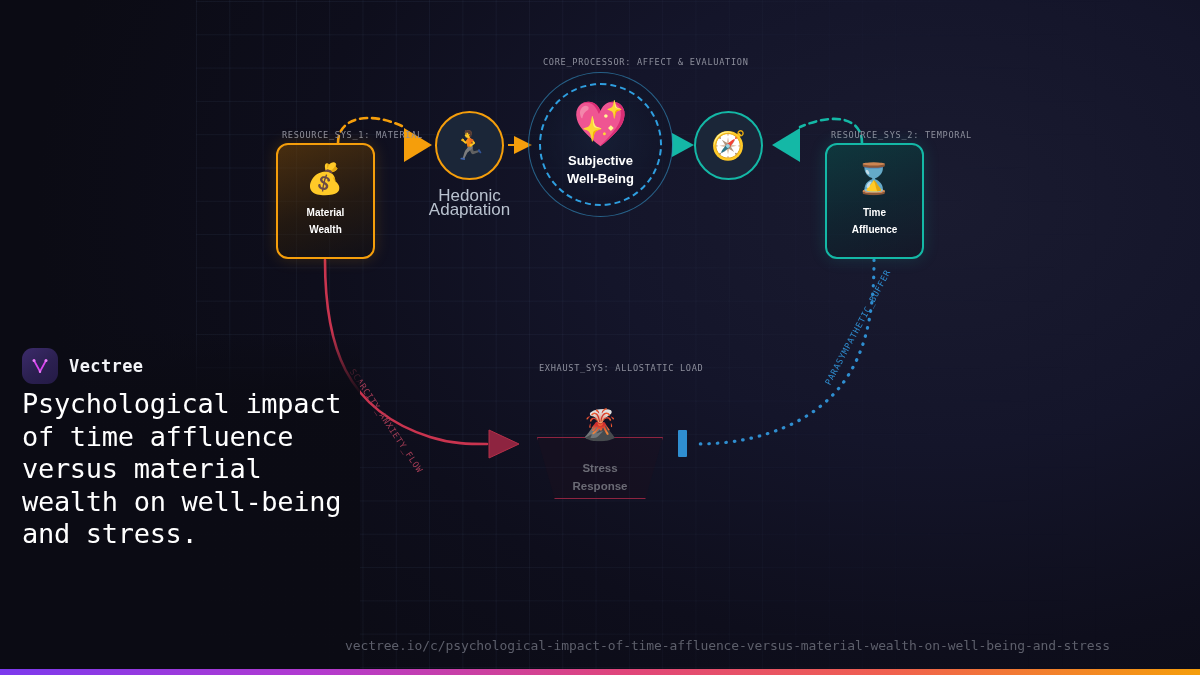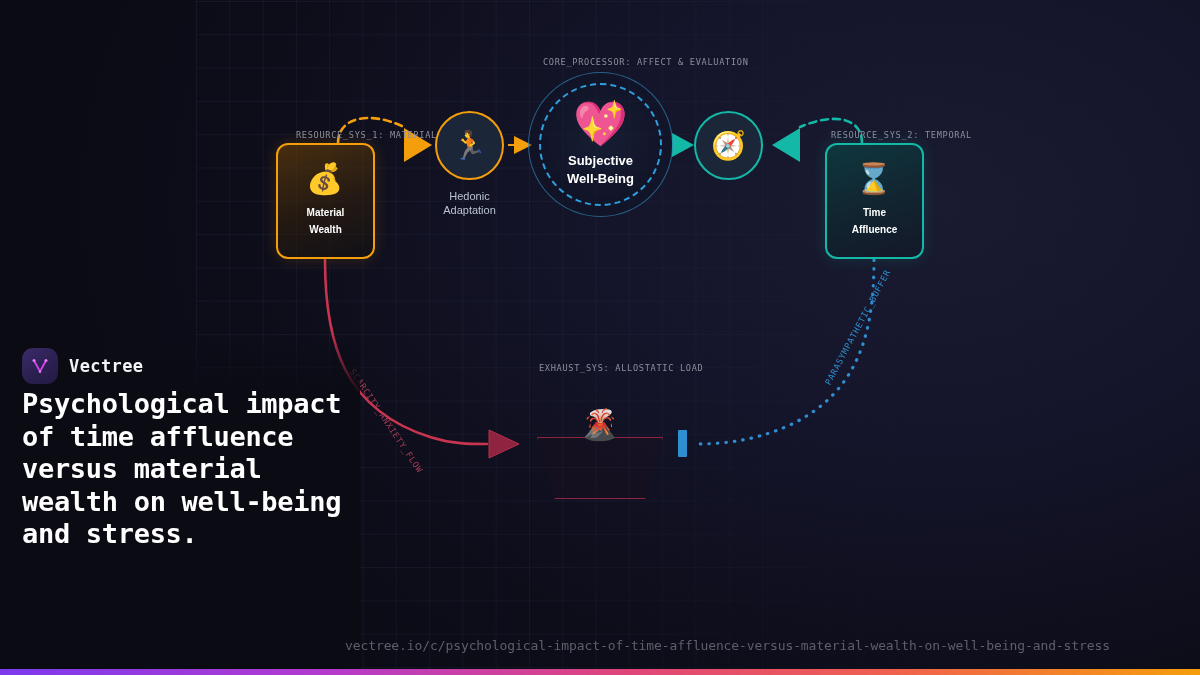--- a/index.html
+++ b/index.html
@@ -105,21 +105,21 @@
   }
 
   .circ-caption {
     position: absolute;
     width: 150px;
     left: 50%;
     transform: translateX(-50%);
     top: 76px;
     text-align: center;
     font-family: "Liberation Sans", sans-serif;
-    font-size: 11px;
+    font-size: 17px;
     line-height: 14px;
     color: #b9c2cf;
   }
 
   
   #node-swb {
     left: 528px; top: 72px; width: 145px; height: 145px;
   }
   #swb-outer {
     position: absolute; inset: 0;
@@ -167,21 +167,21 @@
   }
 
   
   .edge-label {
     position: absolute;
     font-family: "DejaVu Sans Mono", "Liberation Mono", monospace;
     font-size: 8.6px;
     letter-spacing: 0.7px;
     white-space: nowrap;
   }
-  #lbl-res1 { left: 296px; top: 130px; color: #8d8f9c; }
+  #lbl-res1 { left: 282px; top: 130px; color: #8d8f9c; }
   #lbl-res2 { left: 831px; top: 130px; color: #8d8f9c; }
   #lbl-core { left: 543px; top: 57px; color: #8d8f9c; }
   #lbl-exhaust { left: 539px; top: 363px; color: #8d8f9c; }
 
   #lbl-scarcity {
     left: 356px; top: 367px;
     color: #a33c55;
     transform: rotate(56deg);
     transform-origin: left top;
   }
@@ -211,21 +211,21 @@
     font-size: 17px;
     letter-spacing: 0.4px;
     color: #f2f3f7;
   }
 
   #headline {
     position: absolute;
     left: 22px; top: 388px;
     width: 330px;
     font-family: "DejaVu Sans Mono", "Liberation Mono", monospace;
-    font-weight: bold;
+    font-weight: normal;
     font-size: 27px;
     line-height: 32.5px;
     letter-spacing: -0.3px;
     color: #ffffff;
   }
 
   #url {
     position: absolute;
     left: 345px; bottom: 22px;
     font-family: "DejaVu Sans Mono", "Liberation Mono", monospace;
@@ -324,20 +324,24 @@
 
   <div class="node box" id="node-time">
     <div class="emoji">⌛</div>
     <div class="lbl">Time</div>
     <div class="lbl">Affluence</div>
   </div>
 
   <div class="node" id="node-stress">
     <div id="stress-trap"></div>
     <div class="emoji">🌋</div>
+    <div class="lbl">
+      <div>Stress</div>
+      <div>Response</div>
+    </div>
   </div>
 
   <div id="grid-left-fade"></div>
 
   <div id="brand">
     <div id="brand-mark">
       <svg width="22" height="22" viewBox="0 0 22 22" aria-hidden="true">
         <path d="M5 5.5 L11 16.5 L17 5.5" fill="none" stroke="#d946ef" stroke-width="1.7" stroke-linecap="round" stroke-linejoin="round"></path>
         <circle cx="5" cy="5.5" r="1.5" fill="#e879f9"></circle>
         <circle cx="17" cy="5.5" r="1.5" fill="#e879f9"></circle>

